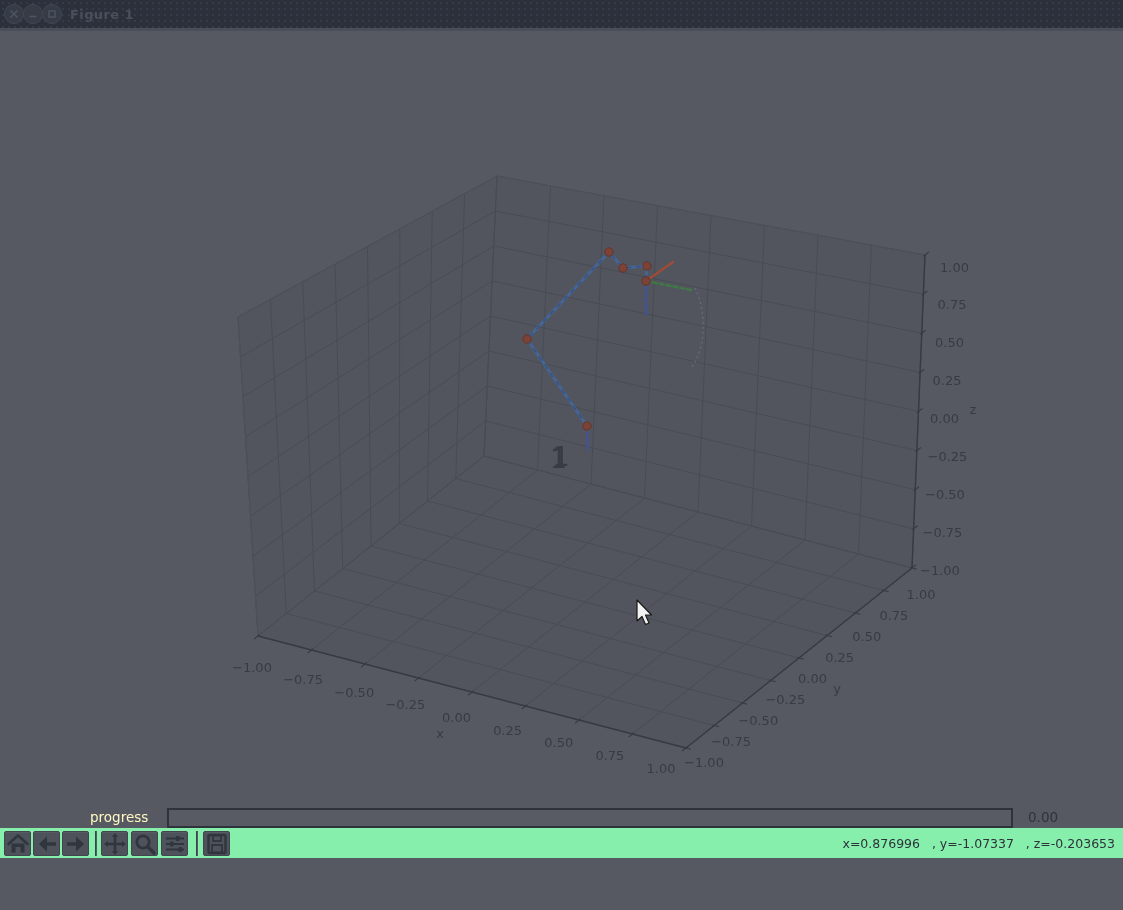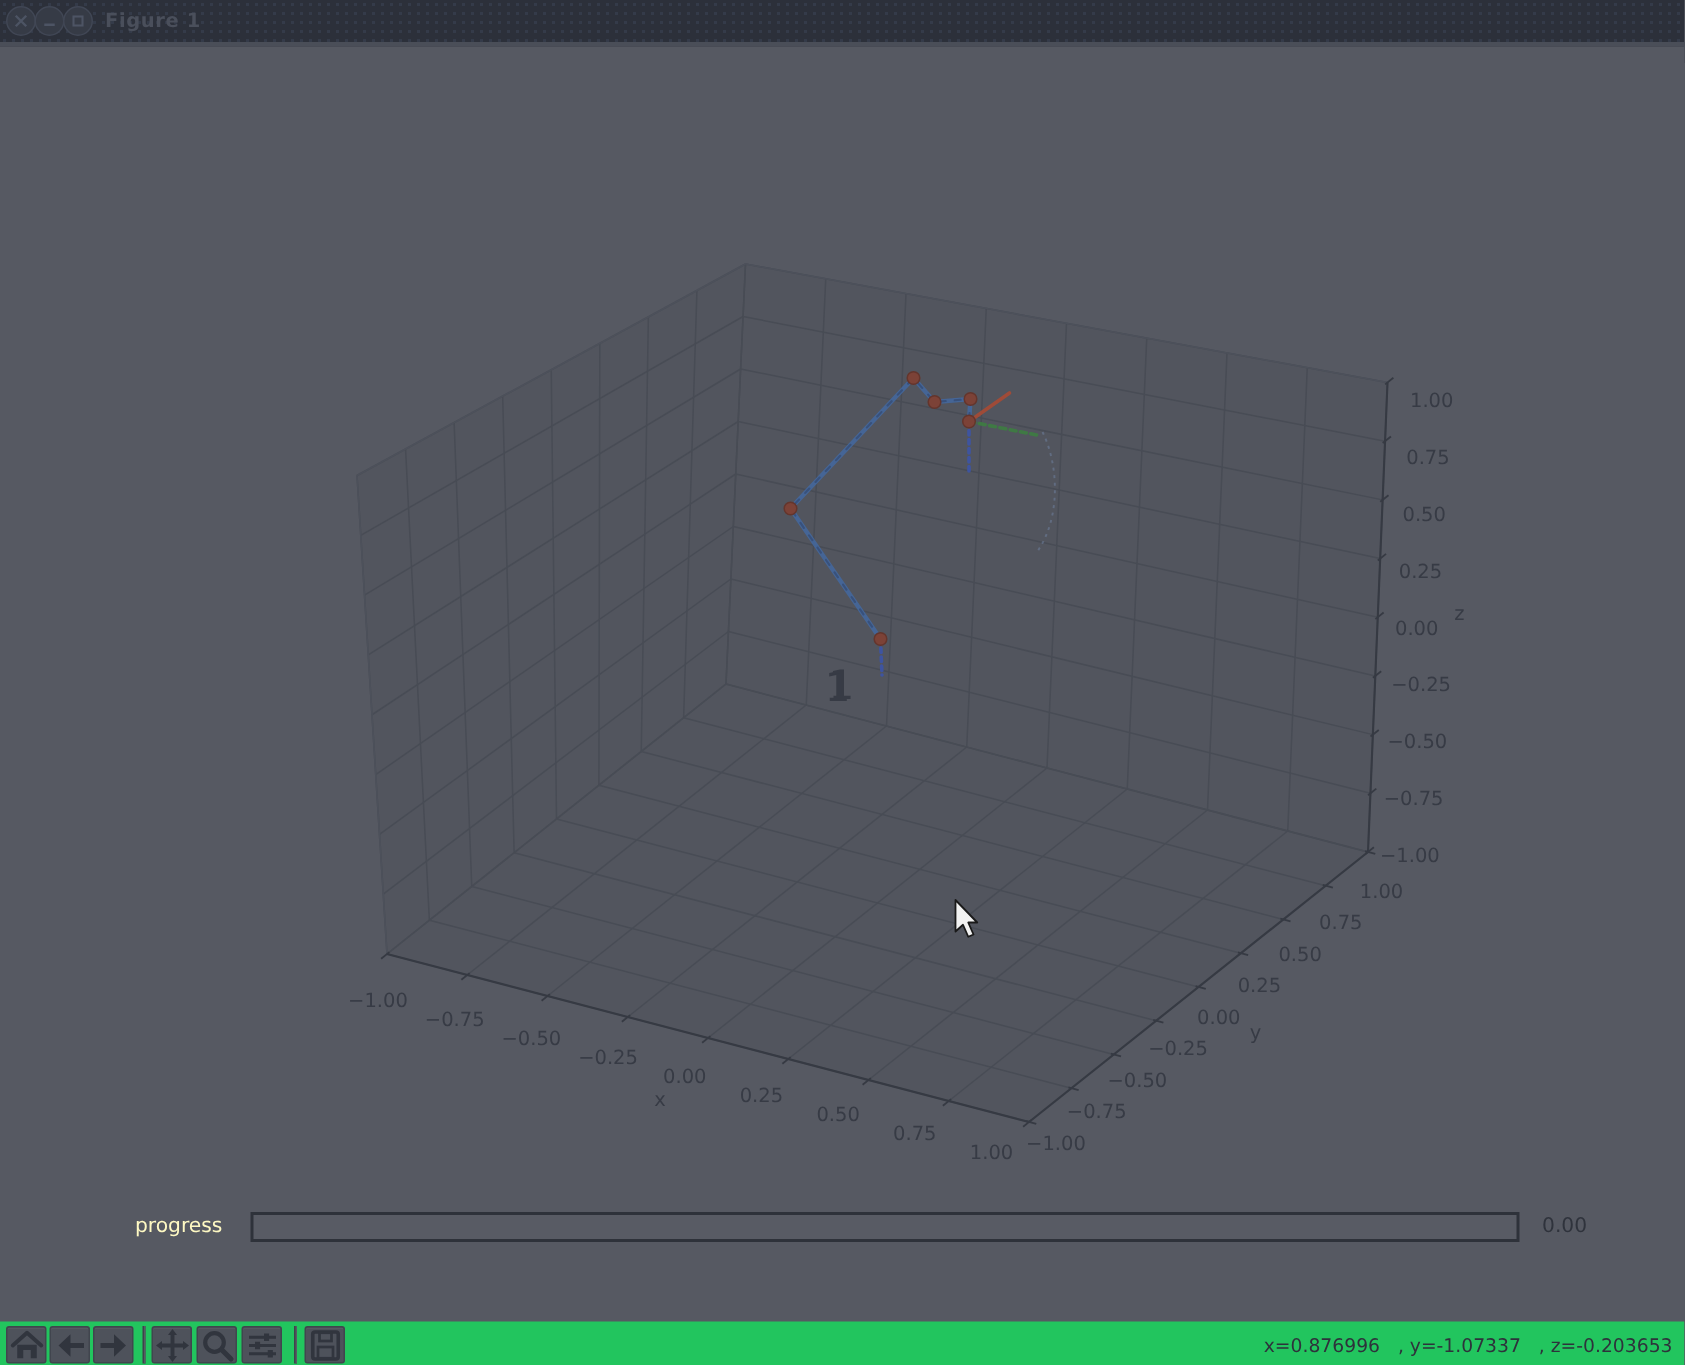--- a/index.html
+++ b/index.html
@@ -31,21 +31,21 @@
   svg.plot{position:absolute;top:0;left:0;width:1123px;height:910px;}
   svg.plot text{font-family:"DejaVu Sans","Liberation Sans",sans-serif;font-size:13px;fill:#373b45;}
   
   .slider-label{position:absolute;left:90px;top:809px;font-size:13.5px;color:#fef9c3;}
   .slider-track{
     position:absolute;left:167px;top:808px;width:842px;height:16px;
     border:2px solid #2e323a;background:#585b64;box-sizing:content-box;
   }
   .slider-value{position:absolute;left:1028px;top:809px;font-size:13.5px;color:#2f333c;}
   
-  .toolbar{position:absolute;top:881px;left:0;width:1123px;height:30px;background:#22c55e;}
+  .toolbar{position:absolute;top:828px;left:0;width:1123px;height:30px;background:#86efac;}
   .tb-btn{
     position:absolute;top:3px;width:27px;height:25px;background:#4e525b;
     border:1px solid #41454e;border-radius:2px;box-sizing:border-box;
     box-shadow:inset 0 1px 0 rgba(255,255,255,0.05);
   }
   .tb-btn svg{position:absolute;left:1px;top:0px;}
   .tb-sep{position:absolute;top:3px;width:1px;height:25px;background:#3e424b;border-right:1px solid #565a63;}
   .status{
     position:absolute;right:8px;top:8px;font-size:12.5px;color:#2e323b;white-space:pre;
   }

